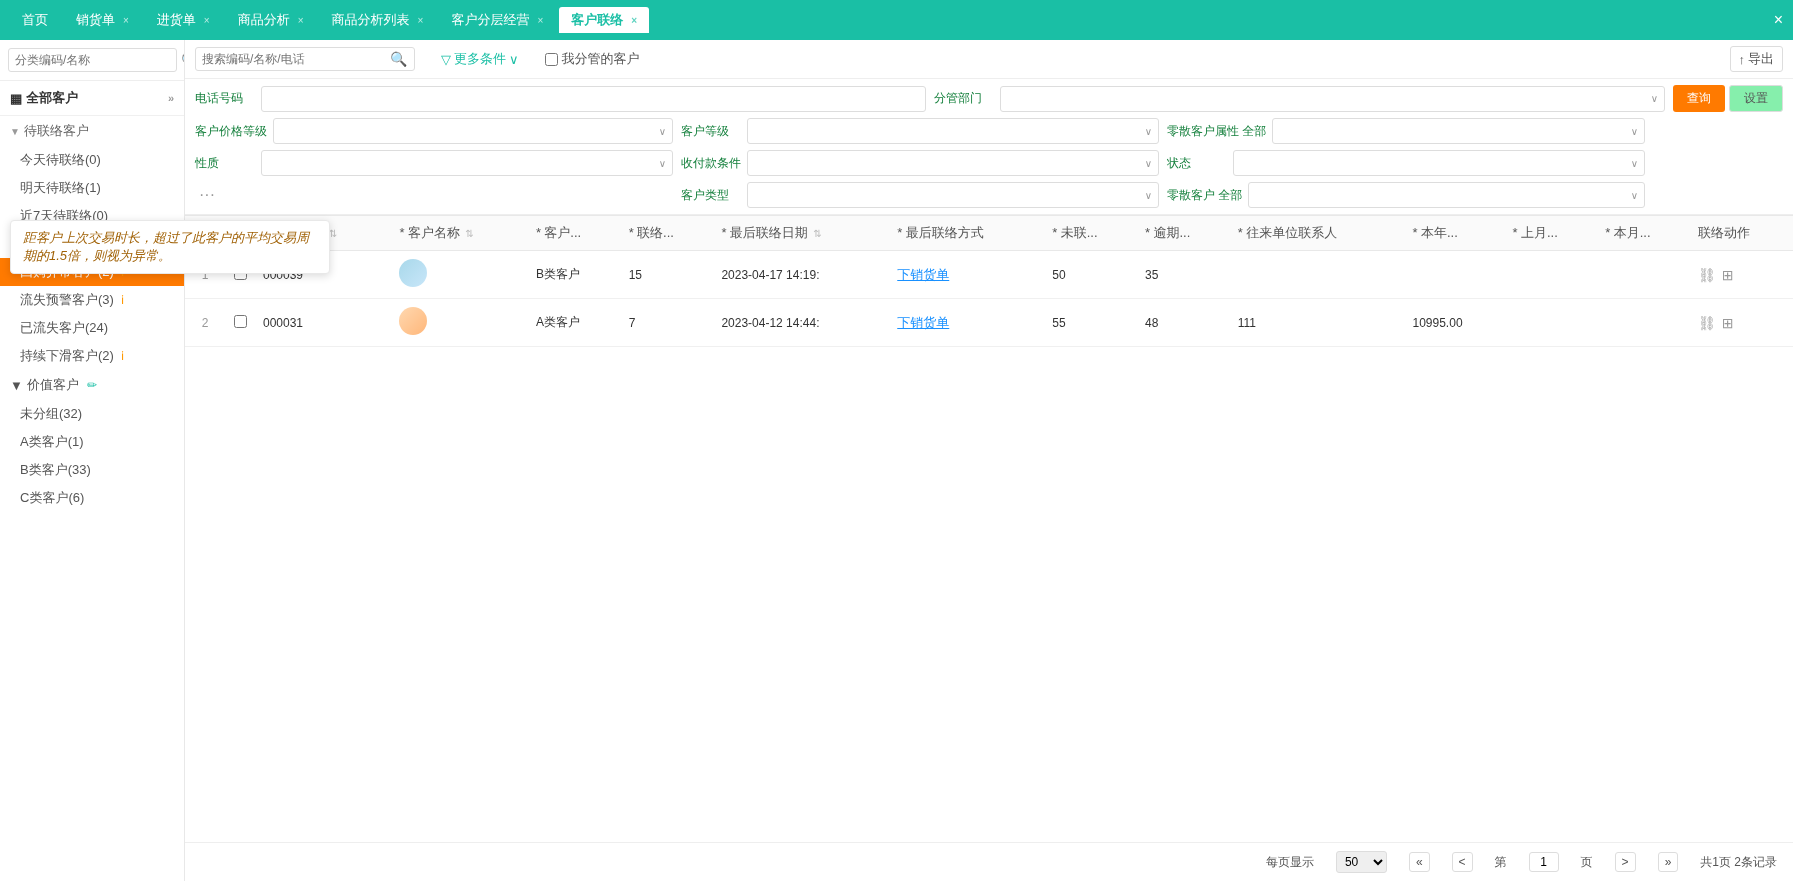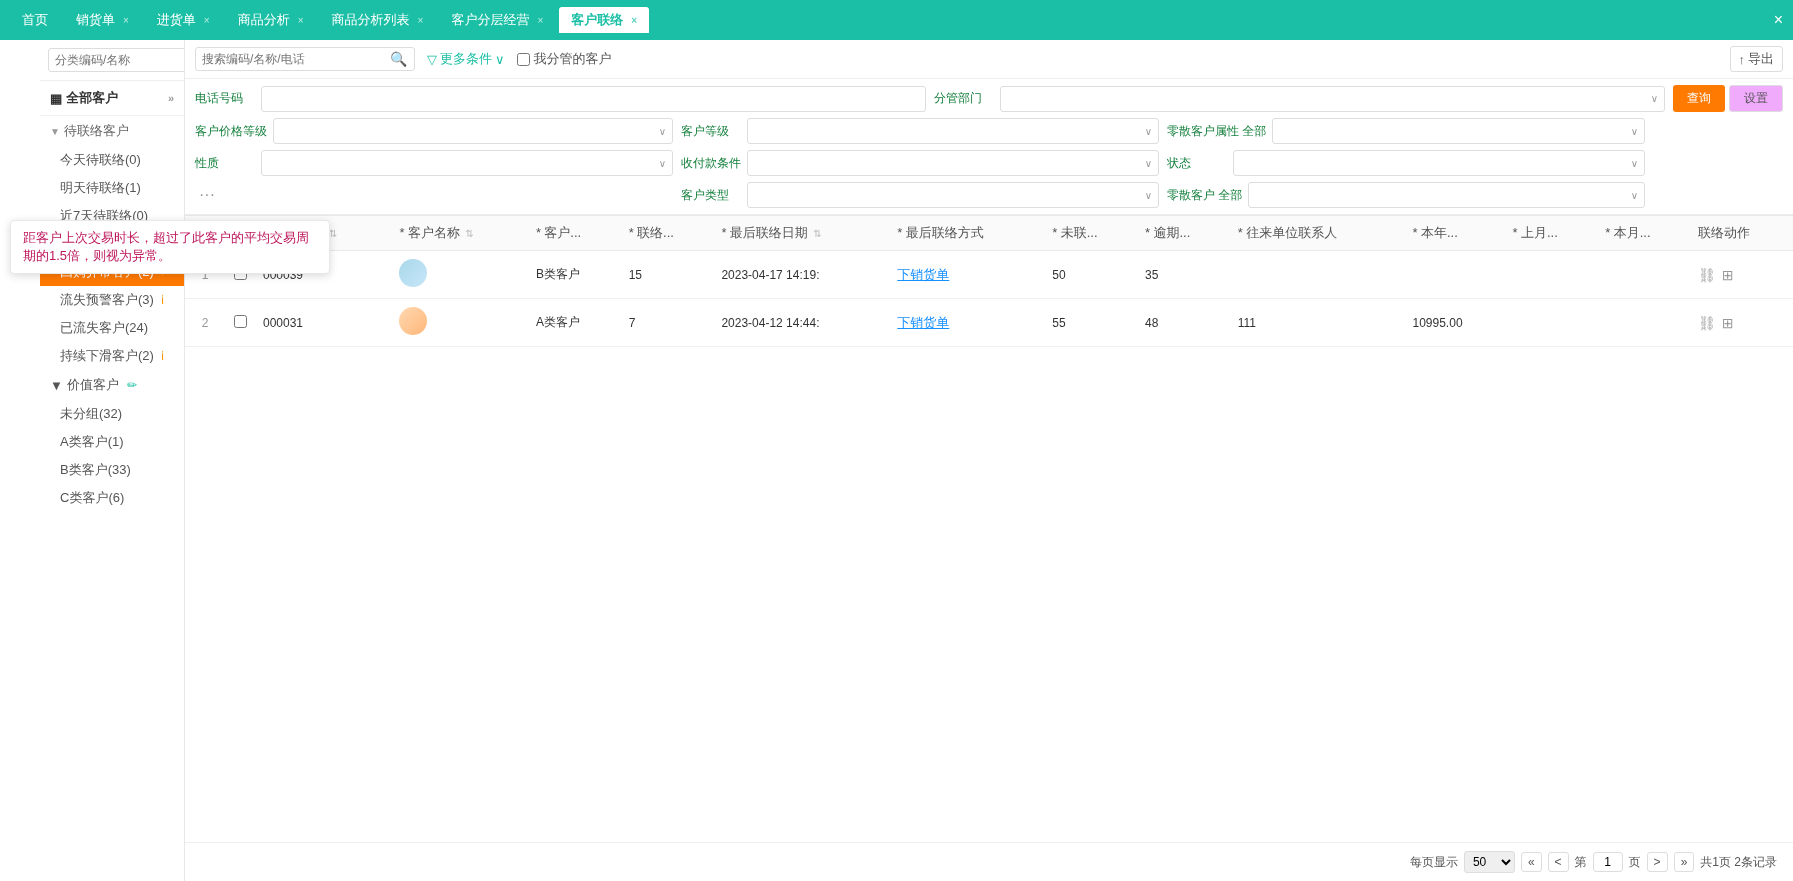--- a/index.html
+++ b/index.html
@@ -18,21 +18,20 @@
     .nav-tab .close-x { font-size: 10px; color: inherit; margin-left: 4px; opacity: 0.7; }
     .nav-close-all { position: absolute; right: 10px; color: #fff; font-size: 16px; cursor: pointer; }
 
     
     .main-layout { display: flex; height: calc(881px - 40px); }
 
     
     .sidebar {
       width: 185px; background: #fff; border-right: 1px solid #e8e8e8; display: flex; flex-direction: column; overflow: hidden;
       flex-shrink: 0;
-      padding-left: 40px;
     }
     .sidebar-search { display: flex; align-items: center; padding: 8px; border-bottom: 1px solid #eee; gap: 4px; }
     .sidebar-search input { flex: 1; border: 1px solid #ddd; border-radius: 3px; padding: 4px 6px; font-size: 12px; outline: none; }
     .sidebar-search-icon { color: #999; font-size: 14px; cursor: pointer; }
 
     .sidebar-body { flex: 1; overflow-y: auto; }
     .sidebar-section-title {
       display: flex; align-items: center; padding: 8px 10px; font-weight: bold; color: #333; gap: 4px;
       border-bottom: 1px solid #f0f0f0; cursor: pointer;
     }
@@ -47,21 +46,21 @@
       padding: 5px 10px 5px 20px; color: #555; cursor: pointer; display: flex; align-items: flex-start; gap: 4px; font-size: 12px;
     }
     .sidebar-item.active { background: #ff7a00; color: #fff; border-radius: 0; }
     .sidebar-bottom-title { display: flex; align-items: center; gap: 4px; color: #555; cursor: pointer; font-size: 12px; padding: 4px 0; }
 
     
     .content-area { flex: 1; display: flex; flex-direction: column; overflow: hidden; background: #f5f5f5; }
 
     
     .filter-bar {
-      background: #fff; padding: 6px 10px; display: flex; align-items: center; gap: 12px; border-bottom: 1px solid #eee; flex-shrink: 0;
+      background: #fff; padding: 6px 10px; display: flex; align-items: center; gap: 26px; border-bottom: 1px solid #eee; flex-shrink: 0;
     }
     .search-input-wrap { display: flex; align-items: center; border: 1px solid #ddd; border-radius: 3px; padding: 3px 6px; background: #fff; width: 220px; }
     .search-input-wrap input { border: none; outline: none; font-size: 12px; flex: 1; }
     .search-icon-btn { color: #1abfa5; font-size: 14px; cursor: pointer; }
     .more-conditions { display: flex; align-items: center; color: #1abfa5; gap: 3px; cursor: pointer; font-size: 12px; }
     .my-customers { display: flex; align-items: center; gap: 4px; font-size: 12px; color: #555; cursor: pointer; }
     .my-customers input[type=checkbox] { cursor: pointer; }
     .export-btn { margin-left: auto; display: flex; align-items: center; gap: 3px; color: #555; font-size: 12px; cursor: pointer; border: 1px solid #ddd; padding: 3px 8px; border-radius: 3px; background: #fff; }
 
     
@@ -77,21 +76,21 @@
     .filter-select {
       flex: 1; border: 1px solid #ddd; border-radius: 3px; padding: 3px 6px; font-size: 12px; display: flex; align-items: center;
       justify-content: space-between; cursor: pointer; background: #fff; min-height: 26px;
     }
     .filter-select .chevron { color: #999; font-size: 10px; }
     .filter-input {
       flex: 1; border: 1px solid #ddd; border-radius: 3px; padding: 3px 6px; font-size: 12px; outline: none; min-height: 26px;
     }
     .filter-actions { display: flex; flex-direction: row; gap: 4px; flex-shrink: 0; }
     .btn-query { background: #ff7a00; color: #fff; border: none; border-radius: 3px; padding: 4px 14px; cursor: pointer; font-size: 12px; }
-    .btn-settings { background: #f0abfc; color: #555; border: 1px solid #ddd; border-radius: 3px; padding: 4px 14px; cursor: pointer; font-size: 12px; }
+    .btn-settings { background: #86efac; color: #555; border: 1px solid #ddd; border-radius: 3px; padding: 4px 14px; cursor: pointer; font-size: 12px; }
 
     .filter-dots { color: #999; font-size: 16px; cursor: pointer; margin-left: 4px; }
 
     
     .table-area { flex: 1; overflow: auto; background: #fff; margin: 0; }
     .data-table { width: 100%; border-collapse: collapse; min-width: 1200px; }
     .data-table th {
       background: #fafafa; border-bottom: 1px solid #e8e8e8; border-top: 1px solid #e8e8e8;
       padding: 8px 8px; text-align: left; color: #555; font-weight: normal; font-size: 12px;
       white-space: nowrap; position: sticky; top: 0; z-index: 1;
@@ -102,39 +101,39 @@
       padding: 8px 8px; border-bottom: 1px solid #f0f0f0; color: #333; font-size: 12px; white-space: nowrap;
     }
     .data-table .col-num { width: 40px; text-align: center; color: #999; }
     .data-table .col-check { width: 30px; text-align: center; }
     .data-table .link-text { color: #1890ff; text-decoration: underline; cursor: pointer; }
     .table-settings-icon { color: #999; cursor: pointer; font-size: 14px; }
 
     
     .pagination {
       display: flex; align-items: center; justify-content: flex-end; padding: 8px 16px; background: #fff;
-      border-top: 1px solid #eee; gap: 6px; flex-shrink: 0;
+      border-top: 1px solid #eee; gap: 22px; flex-shrink: 0;
     }
     .pagination span { font-size: 12px; color: #555; }
     .pagination .page-size-select {
       border: 1px solid #ddd; border-radius: 3px; padding: 2px 4px; font-size: 12px; cursor: pointer;
     }
     .pagination .page-btn {
       border: 1px solid #ddd; border-radius: 3px; padding: 2px 6px; cursor: pointer; background: #fff;
       font-size: 12px; color: #555;
     }
     .pagination .page-input {
       border: 1px solid #ddd; border-radius: 3px; padding: 2px 4px; width: 30px; text-align: center; font-size: 12px; outline: none;
     }
 
     
     .tooltip-box {
       position: absolute; background: #fff; border: 1px solid #e8e8e8; border-radius: 4px; padding: 8px 12px;
-      box-shadow: 0 2px 8px rgba(0,0,0,0.15); font-size: 12px; color: #be185d; z-index: 100;
-      max-width: 320px; left: 10px; top: 220px;
+      box-shadow: 0 2px 8px rgba(0,0,0,0.15); font-size: 12px; color: #a16207; z-index: 100;
+      max-width: 320px; left: 10px; top: 220px; font-style: italic;
     }
 
     
     .action-icons { display: flex; gap: 6px; }
     .action-icon { color: #999; cursor: pointer; font-size: 14px; }
     .avatar-img { width: 28px; height: 28px; border-radius: 50%; background: linear-gradient(135deg, #a8d8ea, #c8e6f9); display: inline-block; }
     
     .warning-icon { color: #ff9800; font-size: 12px; margin-left: 3px; cursor: pointer; }
   </style>
 </head>

